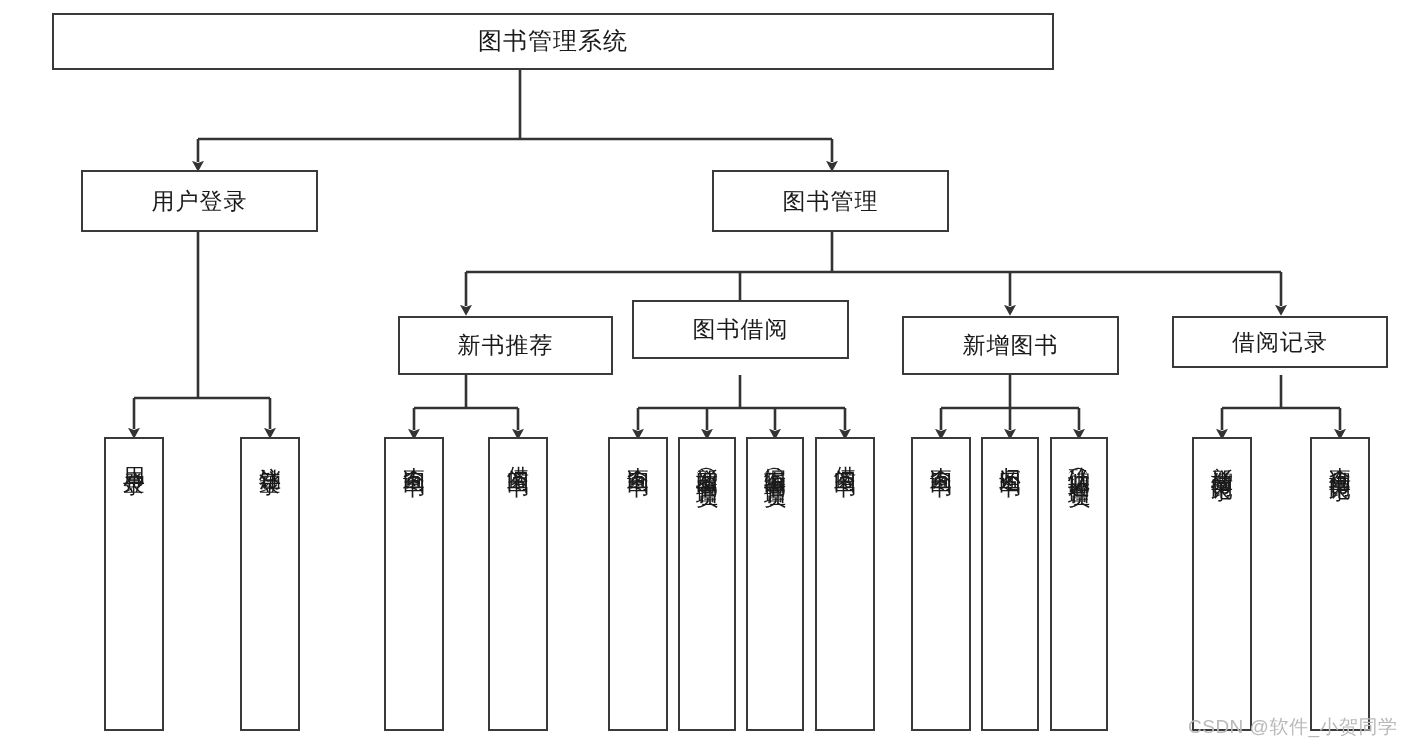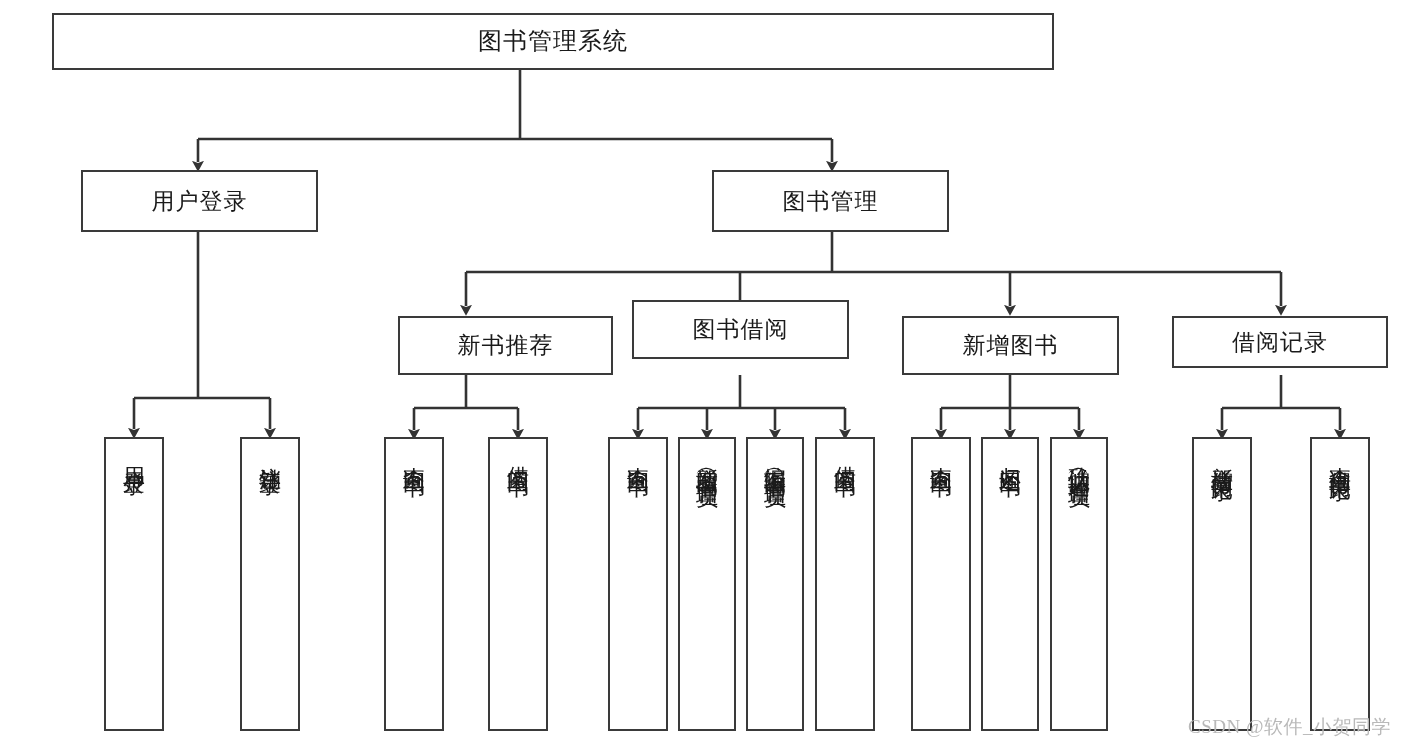--- a/index.html
+++ b/index.html
@@ -66,21 +66,21 @@
     white-space: nowrap;
   }
   .watermark {
     position: absolute;
     left: 1188px;
     top: 714px;
     font-size: 19px;
     color: #b9b9b9;
     letter-spacing: 0.5px;
     white-space: nowrap;
-    font-family: Liberation Serif, serif;
+    font-family: Liberation Sans, sans-serif;
   }
 </style>
 </head>
 <body>
 
 <div id="canvas">
 
   <svg class="wires" viewBox="0 0 1405 747" xmlns="http://www.w3.org/2000/svg">
     <defs>
       <marker id="arrow" markerWidth="11" markerHeight="12" refX="1.2" refY="6" orient="auto" markerUnits="userSpaceOnUse">

